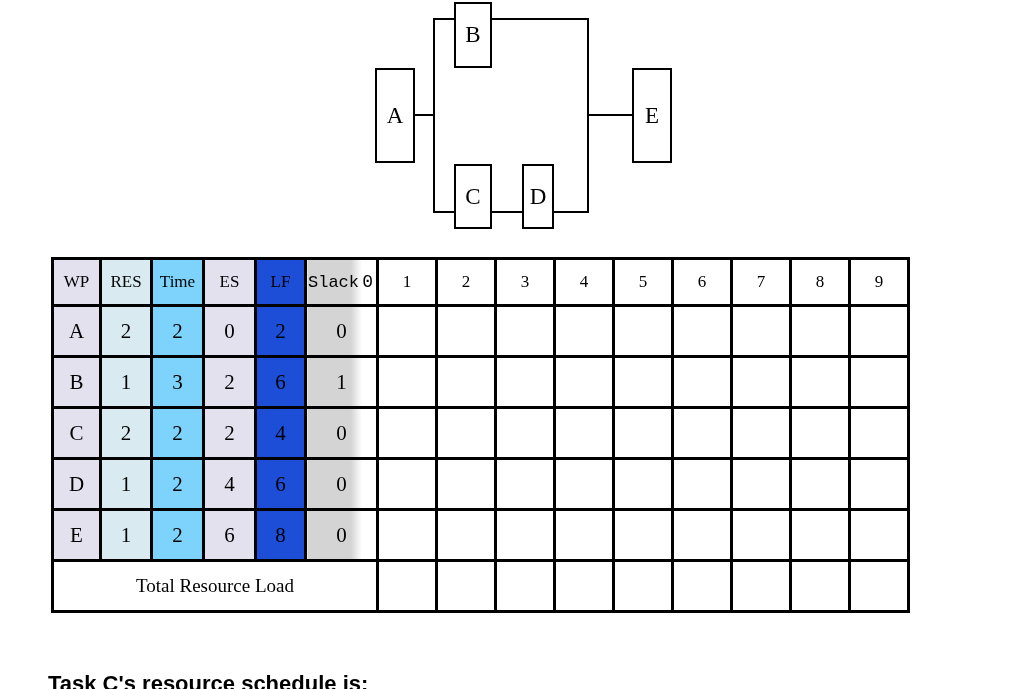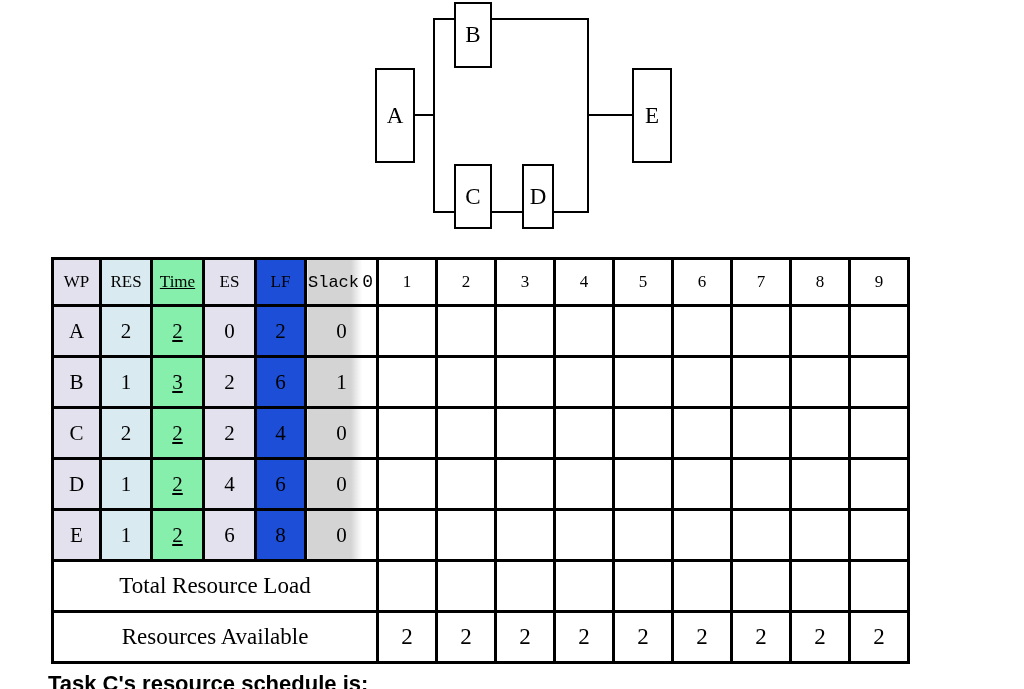--- a/index.html
+++ b/index.html
@@ -52,25 +52,25 @@
     border: 3px solid #000;
     padding: 0;
     text-align: center;
     vertical-align: middle;
     font-weight: normal;
     overflow: visible;
     white-space: nowrap;
   }
   tr.hdr td, tr.hdr th { height: 44px; font-size: 17px; }
   tr.task td { height: 48px; font-size: 21px; }
-  tr.foot td { height: 48px; font-size: 23px; }
+  tr.foot td { height: 48px; font-size: 19px; }
 
   .c-lav   { background: #E4E1EF; }
   .c-blue  { background: #D9EAF1; }
-  .c-peach { background: #86efac; text-decoration: underline; }
+  .c-peach { background: #7dd3fc; }
   .c-green { background: #1d4ed8; }
   .c-slack { background: linear-gradient(to right, #D4D4D4 0%, #D4D4D4 63%, #FFFFFF 79%, #FFFFFF 100%); }
 
   td.slack-cell { text-align: left; }
   td.slack-cell .slack-val { display: inline-block; width: 45px; text-align: center; }
 
   th.slack-hdr { position: relative; font-family: Liberation Mono, monospace; }
   th.slack-hdr .slack-word {
     position: absolute; left: 1px; top: 50%; transform: translateY(-50%);
     width: 47px; text-align: center;
@@ -267,31 +267,19 @@
             <td></td>
         <td></td>
             <td></td>
         <td></td>
             <td></td>
         <td></td>
             <td></td>
         <td></td>
       </tr>
 
-      <tr class="foot">
-        <td class="merge-label" colspan="6">Resources Available</td>
-        <td>2</td>
-        <td>2</td>
-        <td>2</td>
-        <td>2</td>
-        <td>2</td>
-        <td>2</td>
-        <td>2</td>
-        <td>2</td>
-        <td>2</td>
-      </tr>
     </tbody>
       </table>
   </div>
 
   <div class="caption">Task C's resource schedule is:</div>
 
 </div>
 
 </body></html>

